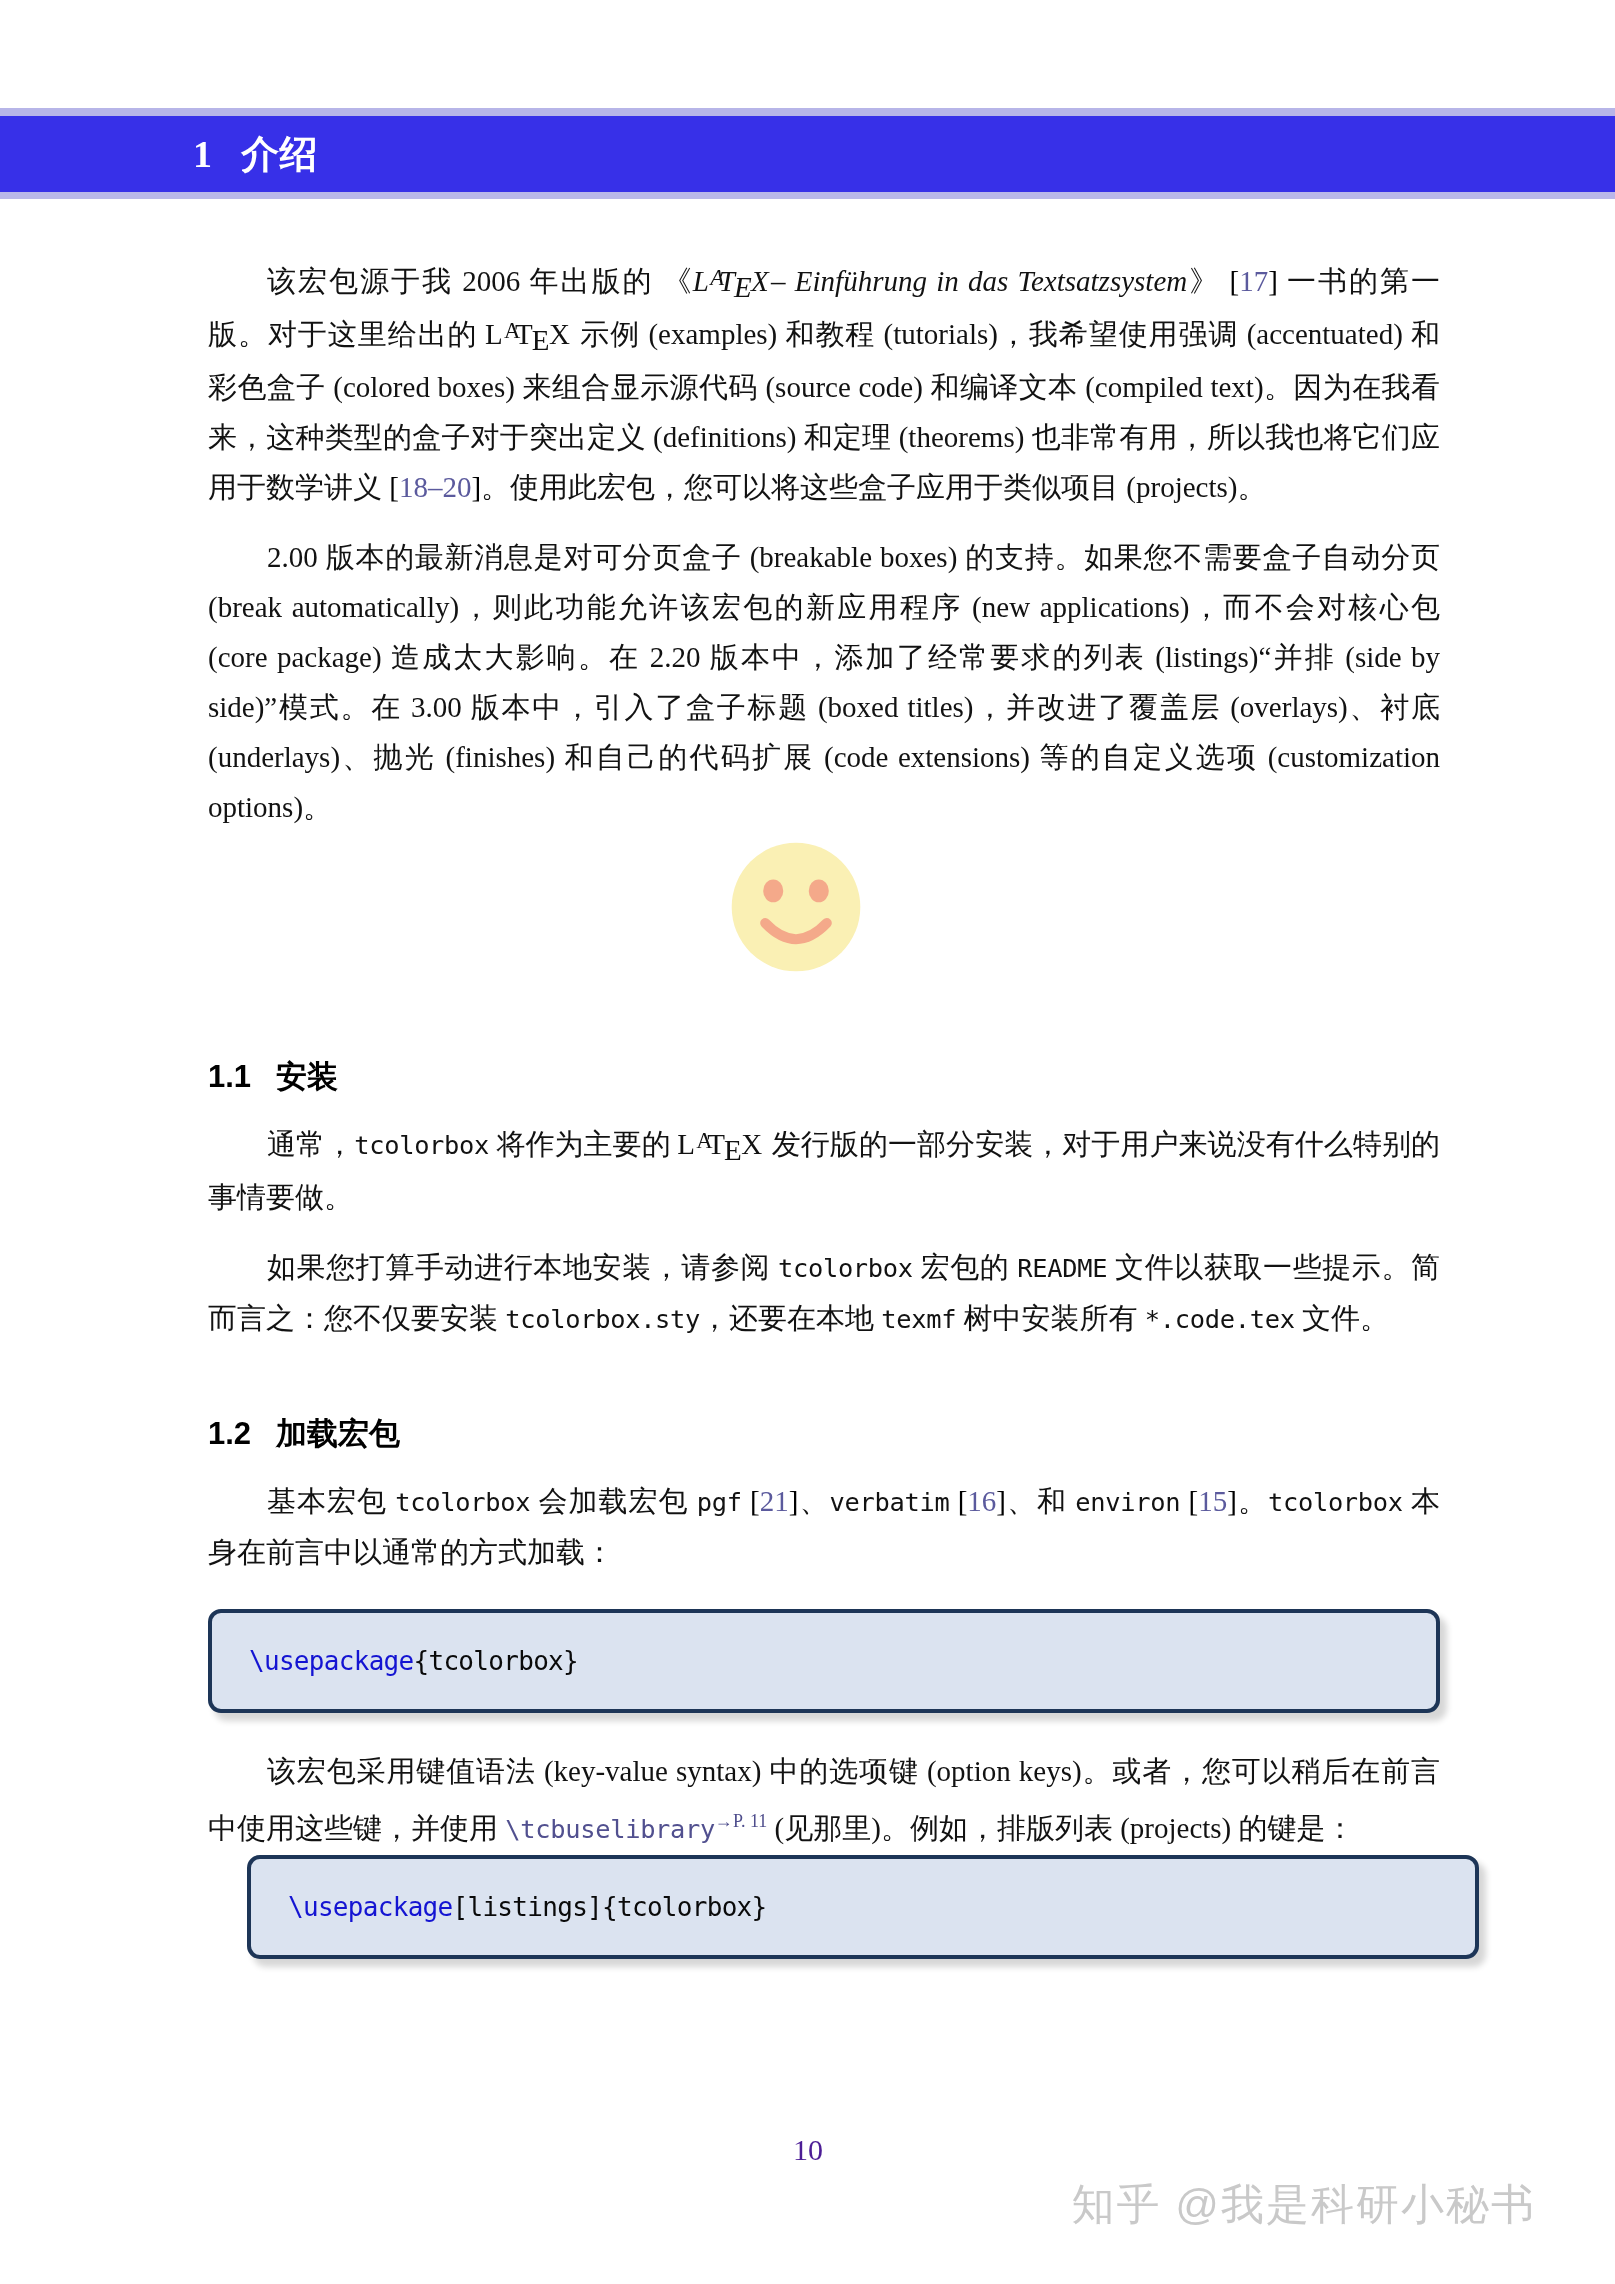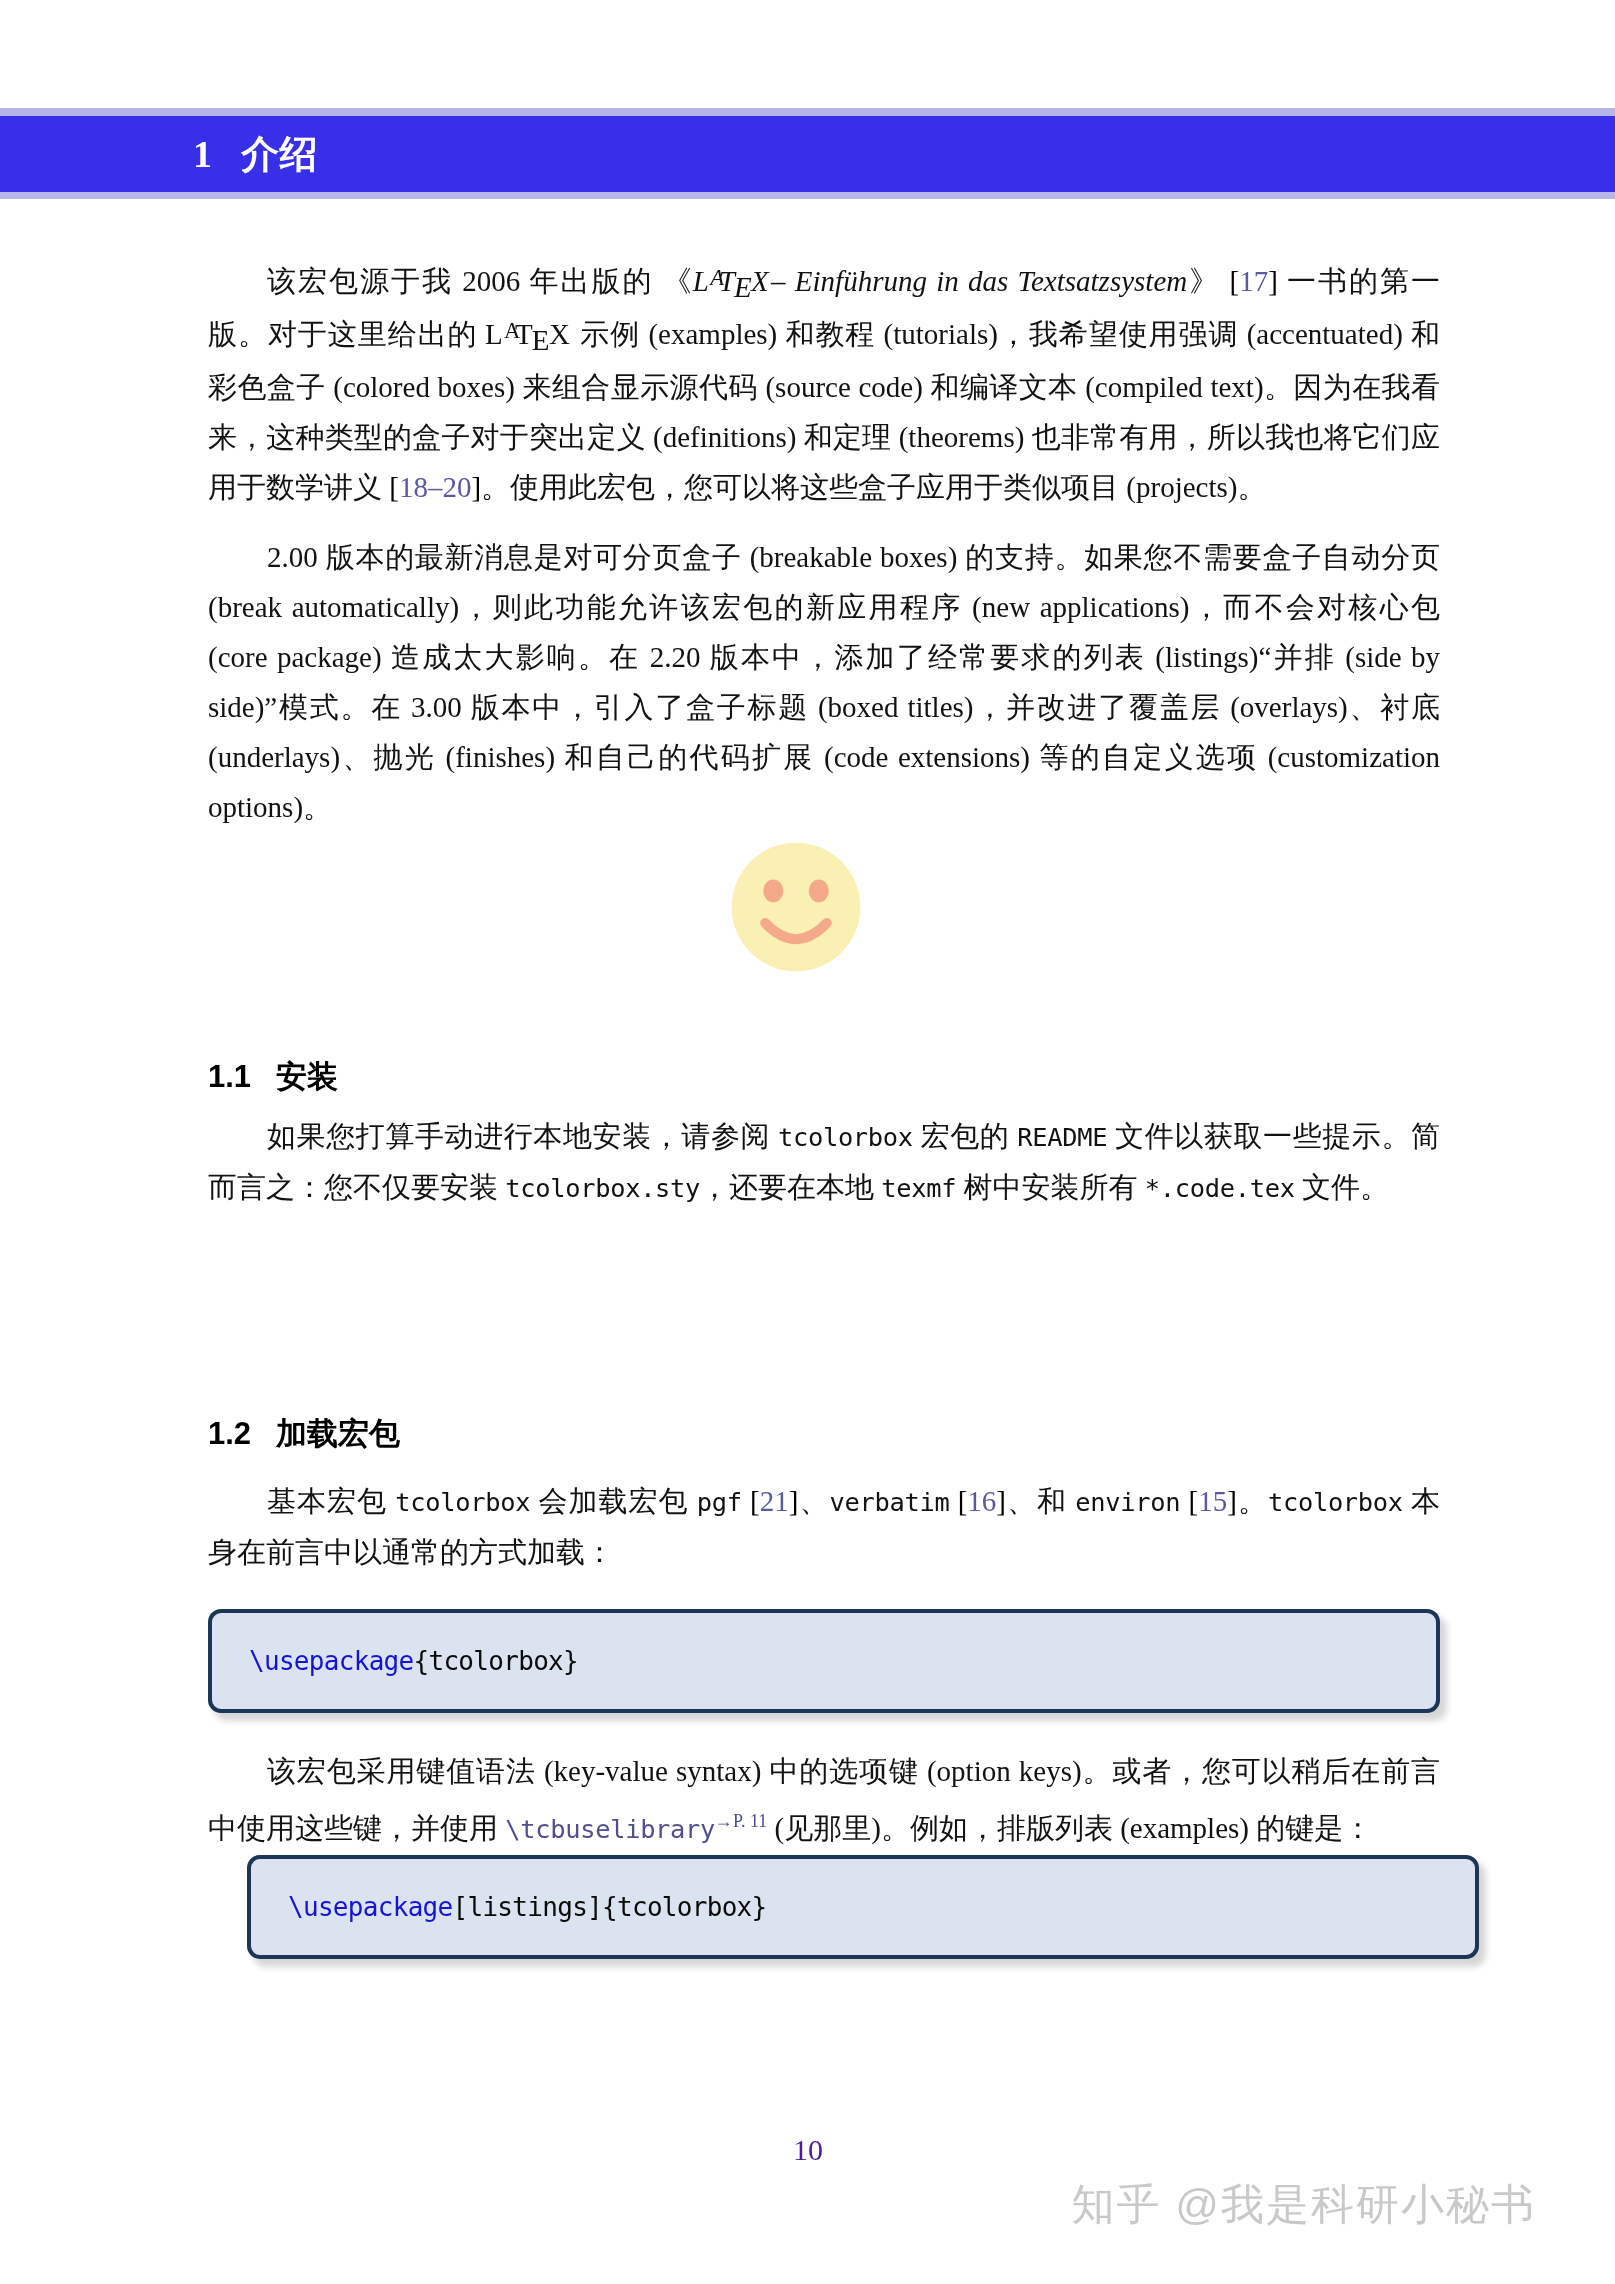--- a/index.html
+++ b/index.html
@@ -198,41 +198,42 @@
     <p class="para">2.00 版本的最新消息是对可分页盒子 (breakable boxes) 的支持。如果您不需要盒子自动分页 (break automatically)，则此功能允许该宏包的新应用程序 (new applications)，而不会对核心包 (core package) 造成太大影响。在 2.20 版本中，添加了经常要求的列表 (listings)“并排 (side by side)”模式。在 3.00 版本中，引入了盒子标题 (boxed titles)，并改进了覆盖层 (overlays)、衬底 (underlays)、抛光 (finishes) 和自己的代码扩展 (code extensions) 等的自定义选项 (customization options)。</p>
 
   </div>
 
   <div class="col" style="top:1056px;">
     <h3 class="subsec">
       <span class="num">1.1</span>
       <span>安装</span>
     </h3>
 
+    <p class="para" style="margin-top:21px;"><span>通常，</span><span class="mono">tcolorbox</span><span> 将作为主要的 </span><span class="latex"><span class="t">L</span><span class="a">A</span><span class="t">T</span><span class="e">E</span><span class="x">X</span></span><span> 发行版的一部分安装，对于用户来说没有什么特别的事情要做。</span></p>
 
     <p class="para"><span>如果您打算手动进行本地安装，请参阅 </span><span class="mono">tcolorbox</span><span> 宏包的 </span><span class="mono">README</span><span> 文件以获取一些提示。简而言之：您不仅要安装 </span><span class="mono">tcolorbox.sty</span><span>，还要在本地 </span><span class="mono">texmf</span><span> 树中安装所有 </span><span class="mono">*.code.tex</span><span> 文件。</span></p>
   </div>
 
   <div class="col" style="top:1413px;">
     <h3 class="subsec">
       <span class="num">1.2</span>
       <span>加载宏包</span>
     </h3>
 
     <p class="para" style="margin-top:21px;"><span>基本宏包 </span><span class="mono">tcolorbox</span><span> 会加载宏包 </span><span class="mono">pgf</span>&nbsp;<span class="cite-b">[<span class="cite">21</span>]</span><span>、</span><span class="mono">verbatim</span>&nbsp;<span class="cite-b">[<span class="cite">16</span>]</span><span>、和 </span><span class="mono">environ</span>&nbsp;<span class="cite-b">[<span class="cite">15</span>]</span><span>。</span><span class="mono">tcolorbox</span><span> 本身在前言中以通常的方式加载：</span></p>
   </div>
 
   <div class="col" style="top:1609px;">
     <div class="codebox">
       <span class="code"><span class="cmd">\usepackage</span><span class="plain">{tcolorbox}</span></span>
     </div>
   </div>
 
   <div class="col" style="top:1746px;">
-    <p class="para"><span>该宏包采用键值语法 (key-value syntax) 中的选项键 (option keys)。或者，您可以稍后在前言中使用这些键，并使用 </span><span class="mono tcb-ref">\tcbuselibrary</span><span class="pref">→P. 11</span><span> (见那里)。例如，排版列表 (examples) 的键是：</span></p>
+    <p class="para"><span>该宏包采用键值语法 (key-value syntax) 中的选项键 (option keys)。或者，您可以稍后在前言中使用这些键，并使用 </span><span class="mono tcb-ref">\tcbuselibrary</span><span class="pref">→P. 11</span><span> (见那里)。例如，排版列表 (projects) 的键是：</span></p>
   </div>
 
   <div class="col" style="top:1855px;margin-left:39px;">
     <div class="codebox">
       <span class="code"><span class="cmd">\usepackage</span><span class="plain">[listings]{tcolorbox}</span></span>
     </div>
   </div>
 
   <div class="pageno">10</div>
   <div class="watermark">知乎 @我是科研小秘书</div>

